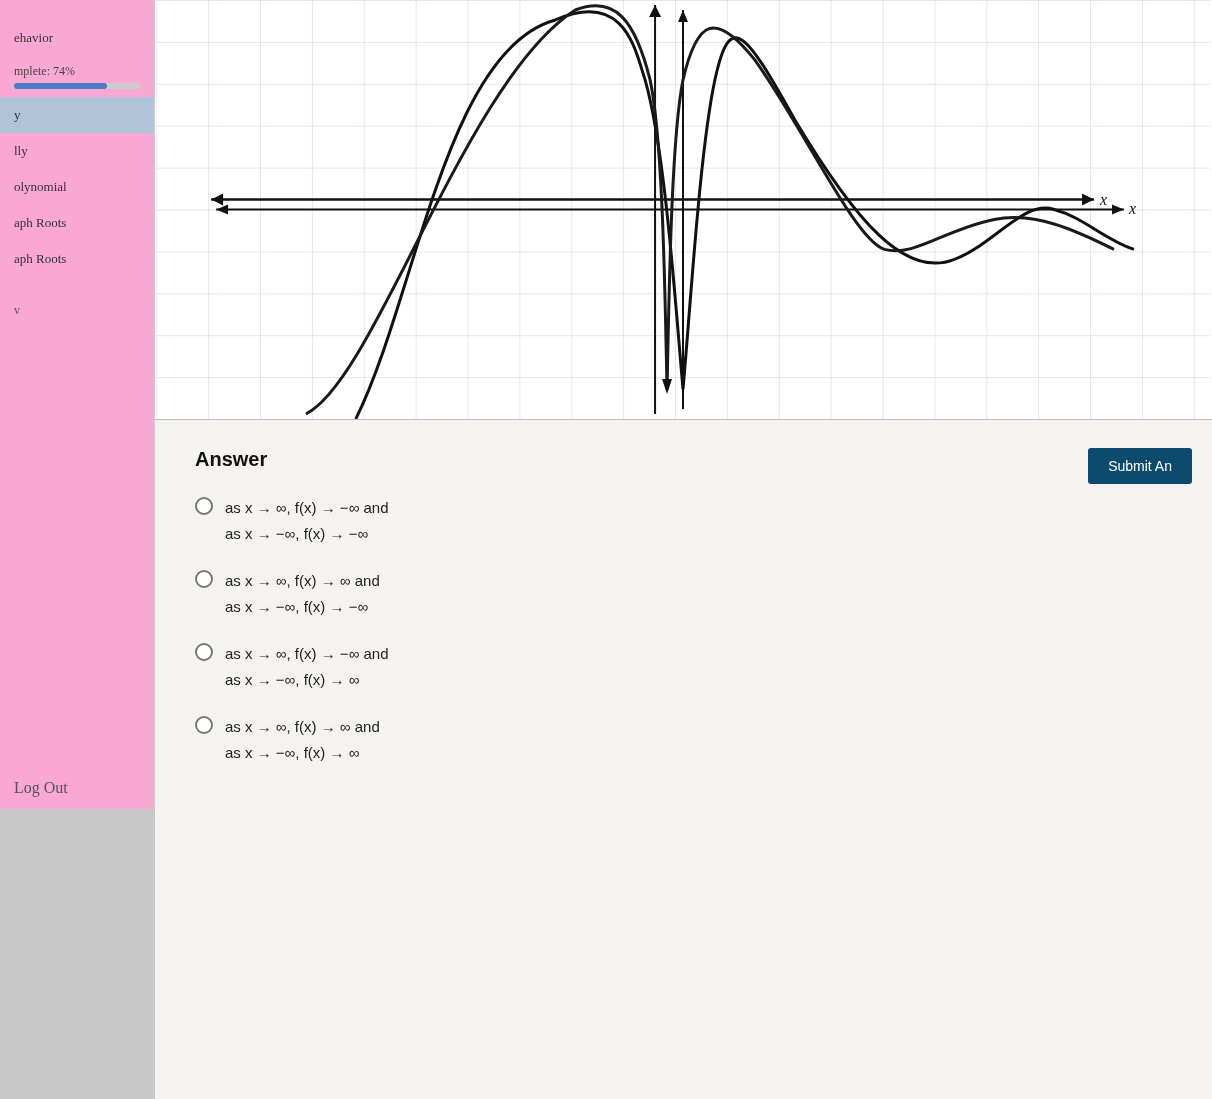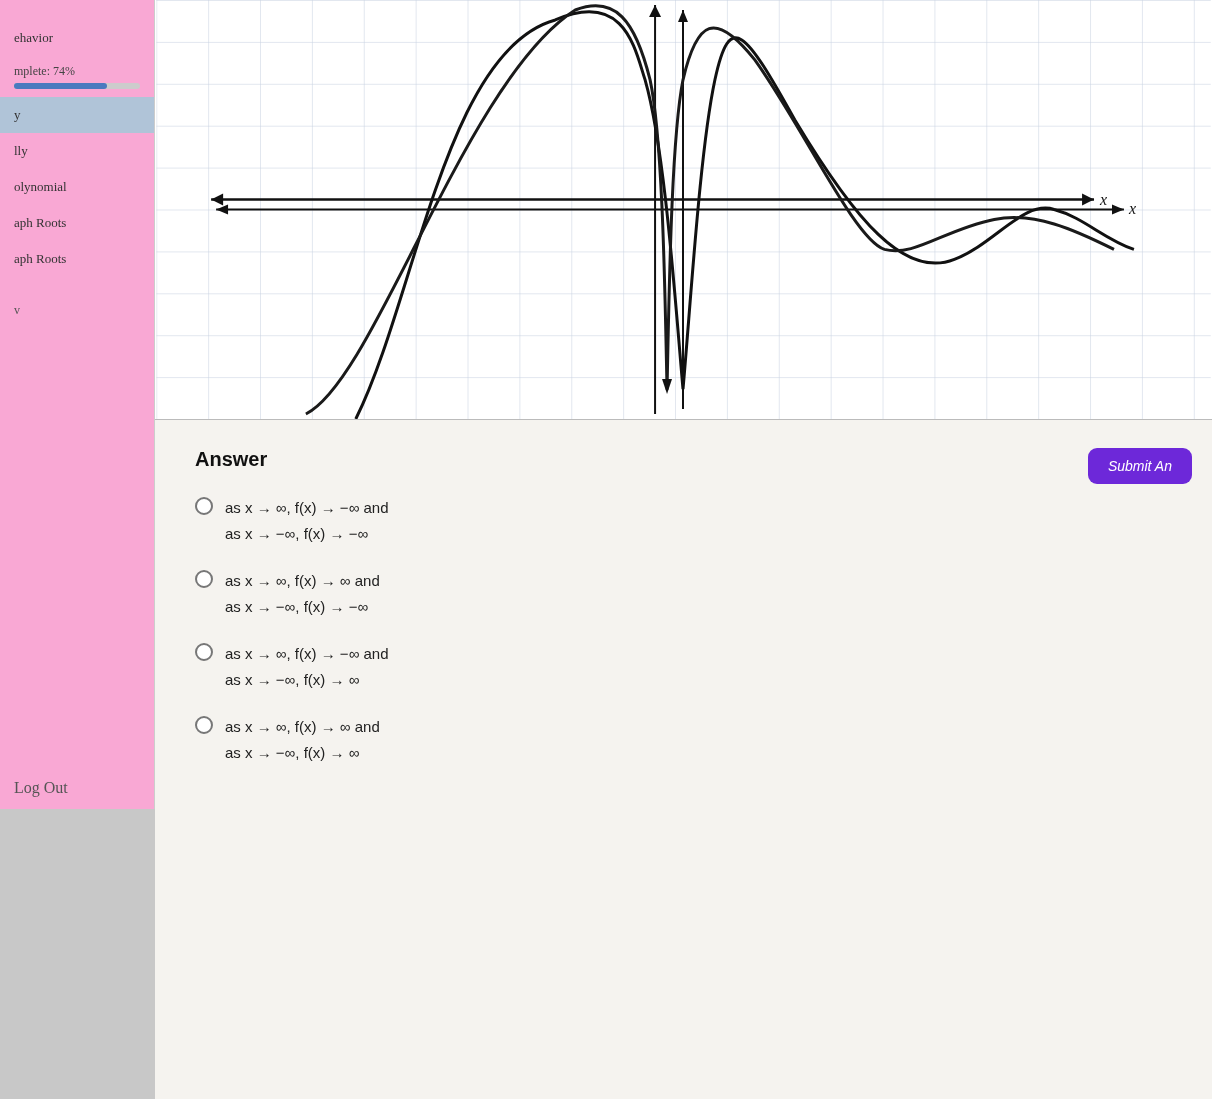--- a/index.html
+++ b/index.html
@@ -127,29 +127,28 @@
       font-size: 15px;
       color: #222;
       line-height: 1.7;
       font-family: Liberation Sans, sans-serif;
     }
 
     .submit-btn {
       position: absolute;
       top: 28px;
       right: 20px;
-      background: #6d28d9;
+      background: #0c4a6e;
       color: white;
       border: none;
       padding: 10px 20px;
       font-size: 14px;
       font-family: Arial, sans-serif;
       cursor: pointer;
-      border-radius: 9px;
-      font-style: italic;
+      border-radius: 3px;
     }
   </style>
 </head>
 <body>
 
 <div class="sidebar">
   <div class="sidebar-item">
     <span>ehavior</span>
   </div>
 

